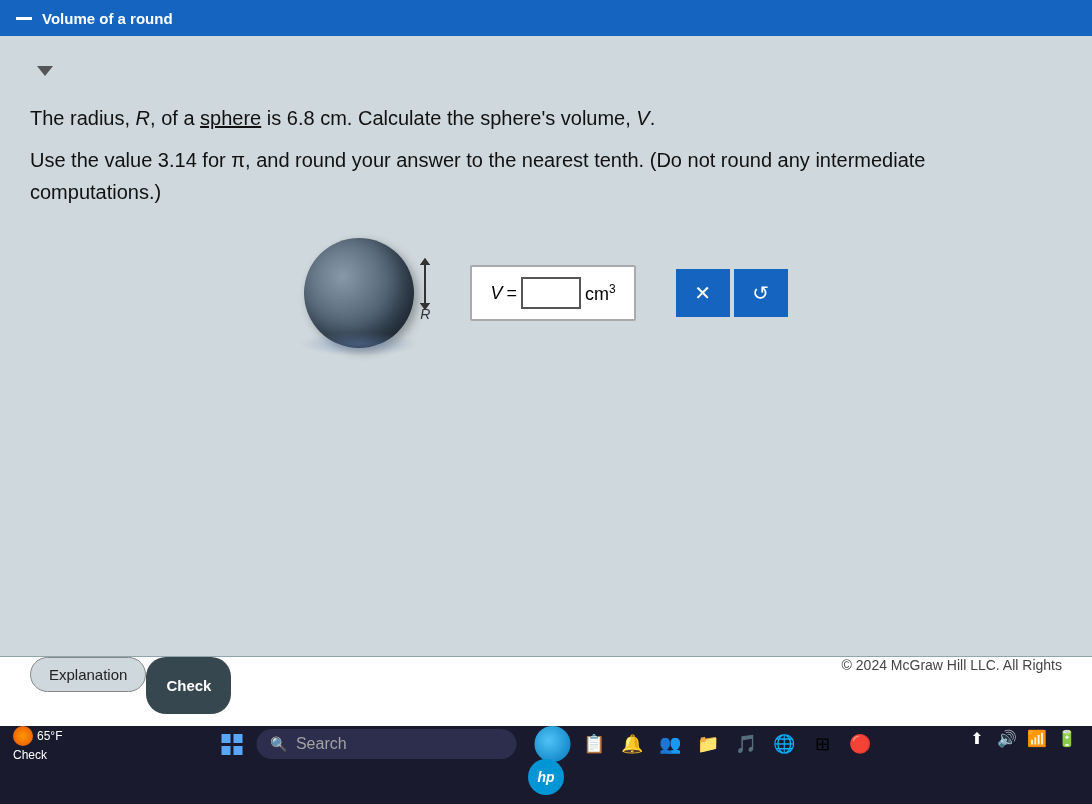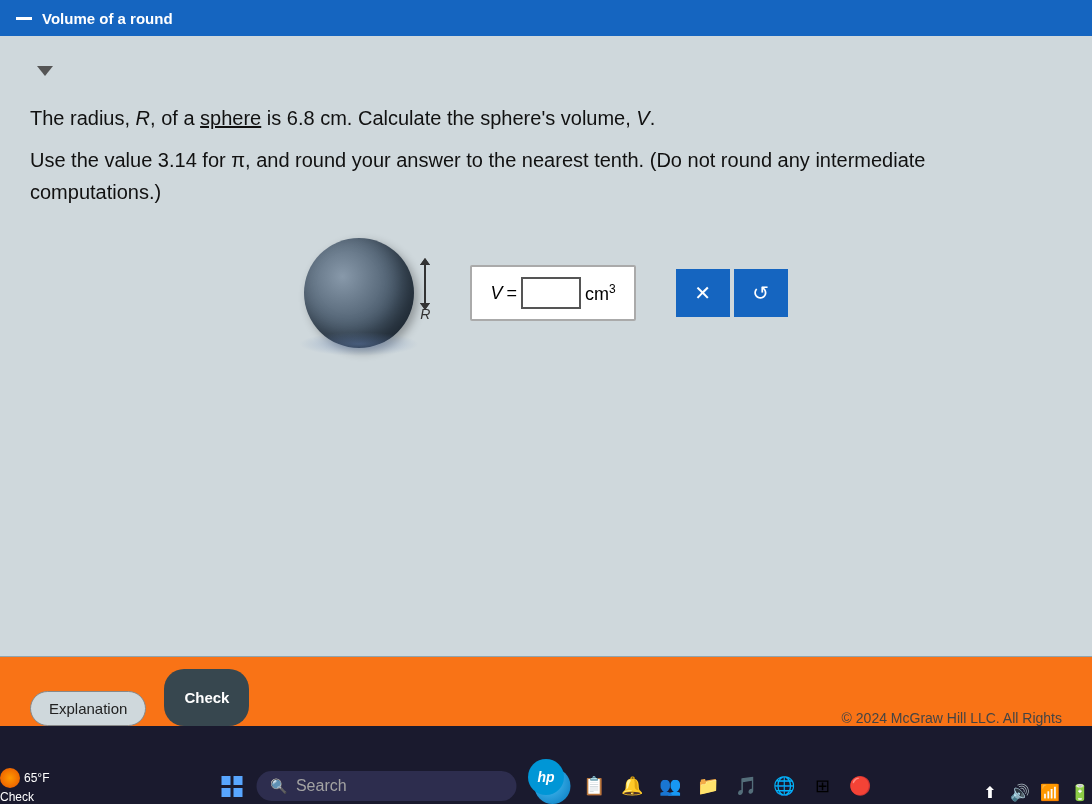--- a/index.html
+++ b/index.html
@@ -174,26 +174,26 @@
       color: white;
       border: none;
       width: 54px; height: 48px;
       font-size: 20px;
       cursor: pointer;
       display: flex; align-items: center; justify-content: center;
     }
 
     
     .bottom-bar {
-      background: #f97316;
+      background: #ffffff;
       height: 70px;
       display: flex;
-      align-items: flex-end;
+      align-items: flex-start;
       padding: 0 30px;
-      gap: 18px;
+      gap: 0;
       border-top: 1px solid #90a4ae;
     }
     .btn-explanation {
       background: #cfd8dc;
       border: 1px solid #888;
       border-radius: 20px;
       padding: 8px 18px;
       font-size: 15px;
       cursor: pointer;
       color: #222;
@@ -212,22 +212,22 @@
       margin-left: auto;
       font-size: 14px;
       color: #444;
     }
 
     
     .taskbar {
       background: #1a1a2e;
       height: 78px;
       display: flex;
-      align-items: flex-end;
-      padding: 0 0;
+      align-items: flex-start;
+      padding: 0 13px;
       gap: 8px;
       position: relative;
     }
 
     
     .weather {
       color: white;
       font-size: 12px;
       display: flex;
       flex-direction: column;

